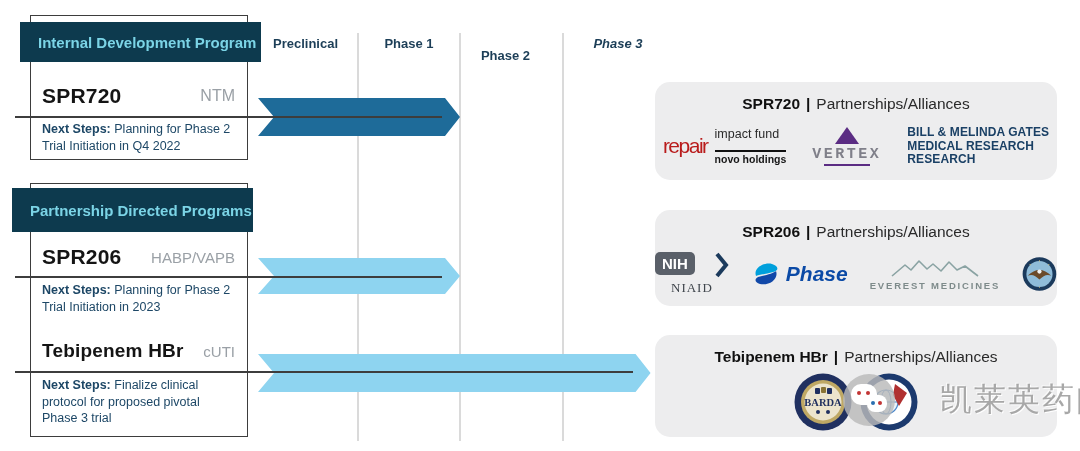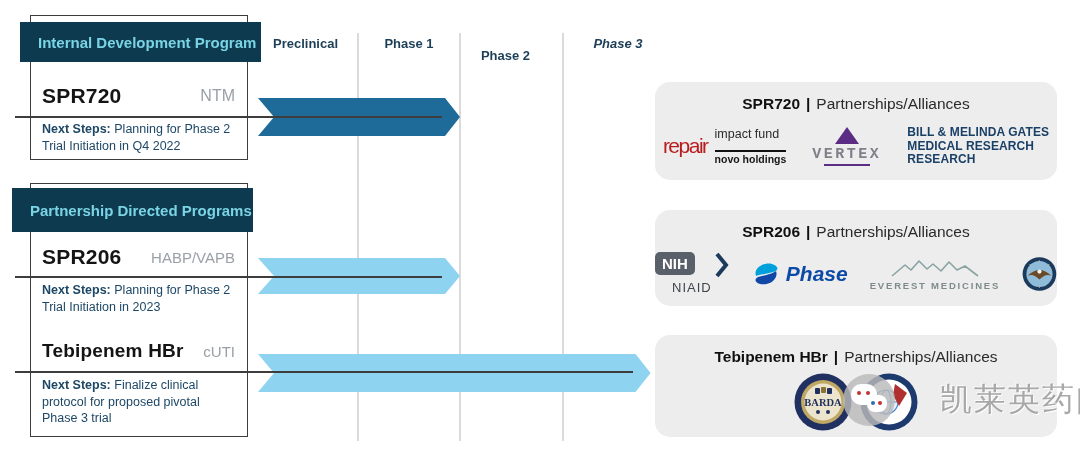--- a/index.html
+++ b/index.html
@@ -40,21 +40,21 @@
               border-bottom:17px solid #5b2c83;margin-bottom:2px;}
   .vertex-word{font-family:Liberation Mono, monospace;font-size:15px;letter-spacing:2.5px;
                color:#80808a;font-weight:600;}
   .vertex-bar{width:46px;height:2.5px;background:#5b2c83;margin-top:1px;}
   
   .gates{font-size:12px;font-weight:800;color:#1a4065;line-height:1.12;letter-spacing:.1px;white-space:nowrap;}
   
   .nih{display:flex;flex-direction:column;align-items:center;}
   .nih-top{display:flex;align-items:flex-start;gap:20px;}
   .nih-box{background:#5a6069;color:#fff;font-weight:bold;font-size:15px;padding:3px 7px;border-radius:5px;}
-  .nih-sub{font-size:13px;color:#3f454c;margin-top:2px;letter-spacing:1px;}
+  .nih-sub{font-size:13px;color:#3f454c;margin-top:2px;letter-spacing:1px;font-family:Liberation Serif, serif;}
   
   .pfizer{display:flex;align-items:center;gap:5px;}
   .pfizer-word{font-size:21px;font-weight:bold;font-style:italic;color:#0b4aa6;}
   
   .everest{display:flex;flex-direction:column;align-items:center;}
   .everest-word{font-size:9.5px;letter-spacing:1.8px;color:#7e8b8b;font-weight:bold;margin-top:1px;white-space:nowrap;}
   
   .watermark{position:absolute;left:843px;top:374px;display:flex;align-items:center;z-index:9;}
   .wm-icon{width:52px;height:52px;border-radius:50%;background:rgba(186,186,186,.82);position:relative;margin-right:5px;flex:none;}
   .wm-b1{position:absolute;left:8px;top:10px;width:26px;height:21px;background:#fff;border-radius:10px;}

